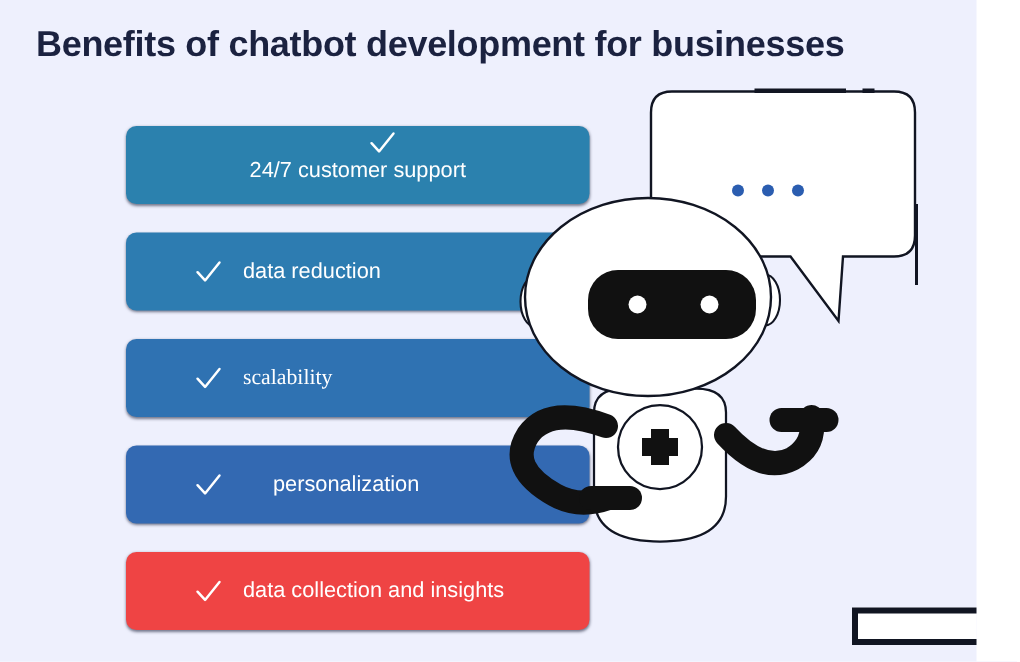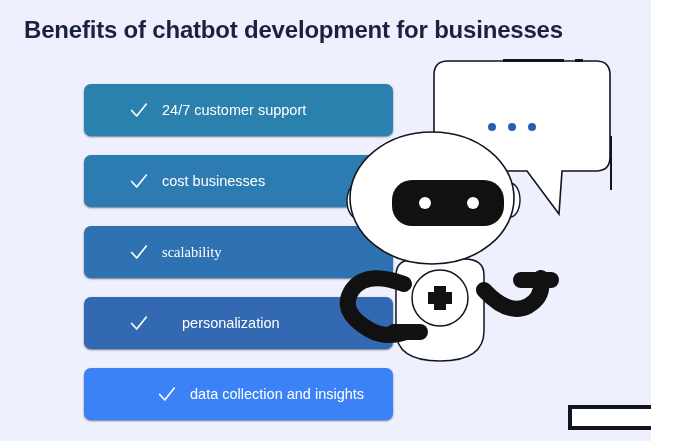--- a/index.html
+++ b/index.html
@@ -112,49 +112,49 @@
 </style>
 </head>
 <body>
 
 <div id="slide" style="background: rgb(238, 240, 253);">
 
   <div id="title" style="color: rgb(27, 34, 64);">Benefits of chatbot development for businesses</div>
 
   <div id="benefits">
 
-    <div class="benefit-row" style="background: rgb(43, 129, 174);">
+    <div class="benefit-row" style="background: rgb(43, 129, 174); flex-direction: column;">
       <svg class="benefit-check" viewBox="0 0 24 24">
         <path d="M4 12.5 L9.5 18.5 L20 5.5" fill="none" stroke="#ffffff" stroke-width="1.8" stroke-linecap="round" stroke-linejoin="round"></path>
       </svg>
       <span class="benefit-label">24/7 customer support</span>
     </div>
 
     <div class="benefit-row" style="background: rgb(45, 124, 177);">
       <svg class="benefit-check" viewBox="0 0 24 24">
         <path d="M4 12.5 L9.5 18.5 L20 5.5" fill="none" stroke="#ffffff" stroke-width="1.8" stroke-linecap="round" stroke-linejoin="round"></path>
       </svg>
-      <span class="benefit-label">cost businesses</span>
+      <span class="benefit-label">data reduction</span>
     </div>
 
     <div class="benefit-row" style="background: rgb(47, 114, 178); font-family: Liberation Serif, serif;">
       <svg class="benefit-check" viewBox="0 0 24 24">
         <path d="M4 12.5 L9.5 18.5 L20 5.5" fill="none" stroke="#ffffff" stroke-width="1.8" stroke-linecap="round" stroke-linejoin="round"></path>
       </svg>
       <span class="benefit-label">scalability</span>
     </div>
 
     <div class="benefit-row" style="background: rgb(51, 105, 178); gap: 20px;">
       <svg class="benefit-check" viewBox="0 0 24 24">
         <path d="M4 12.5 L9.5 18.5 L20 5.5" fill="none" stroke="#ffffff" stroke-width="1.8" stroke-linecap="round" stroke-linejoin="round"></path>
       </svg>
       <span class="benefit-label">personalization</span>
     </div>
 
-    <div class="benefit-row" style="background: #3b82f6; padding-left: 28px;">
+    <div class="benefit-row" style="background: #ef4444;">
       <svg class="benefit-check" viewBox="0 0 24 24">
         <path d="M4 12.5 L9.5 18.5 L20 5.5" fill="none" stroke="#ffffff" stroke-width="1.8" stroke-linecap="round" stroke-linejoin="round"></path>
       </svg>
       <span class="benefit-label">data collection and insights</span>
     </div>
 
   </div>
 
   <svg id="illustration" viewBox="0 0 680 441">
 

